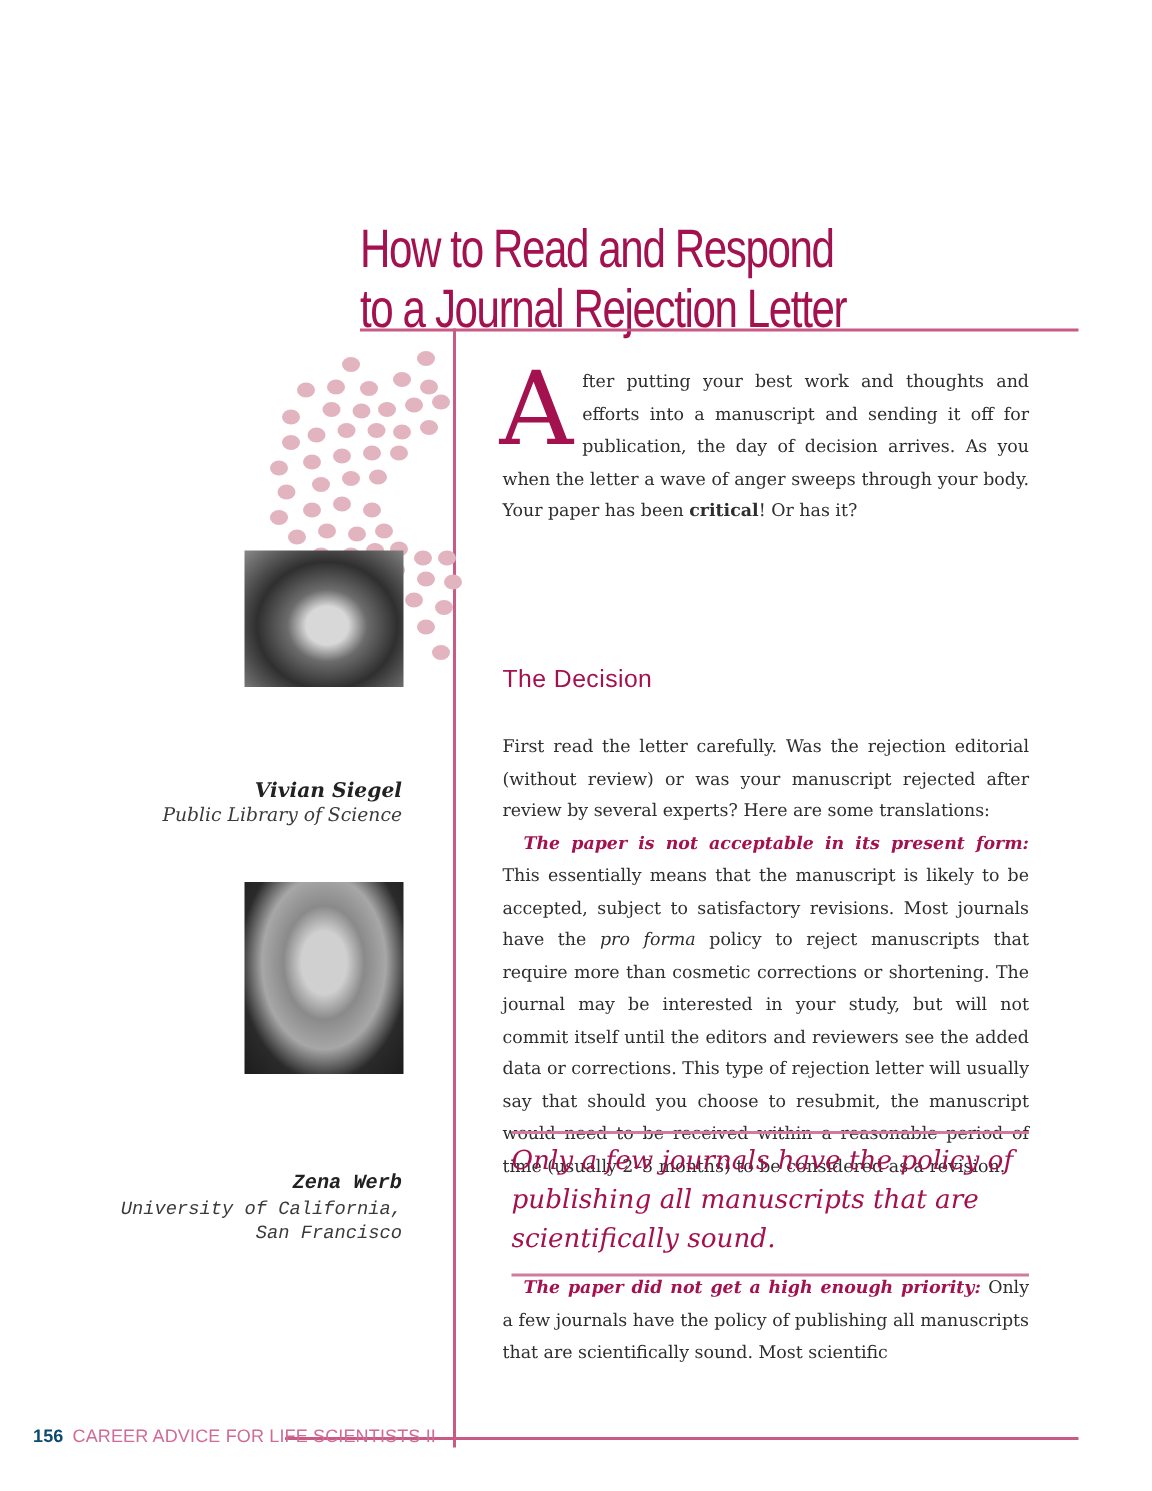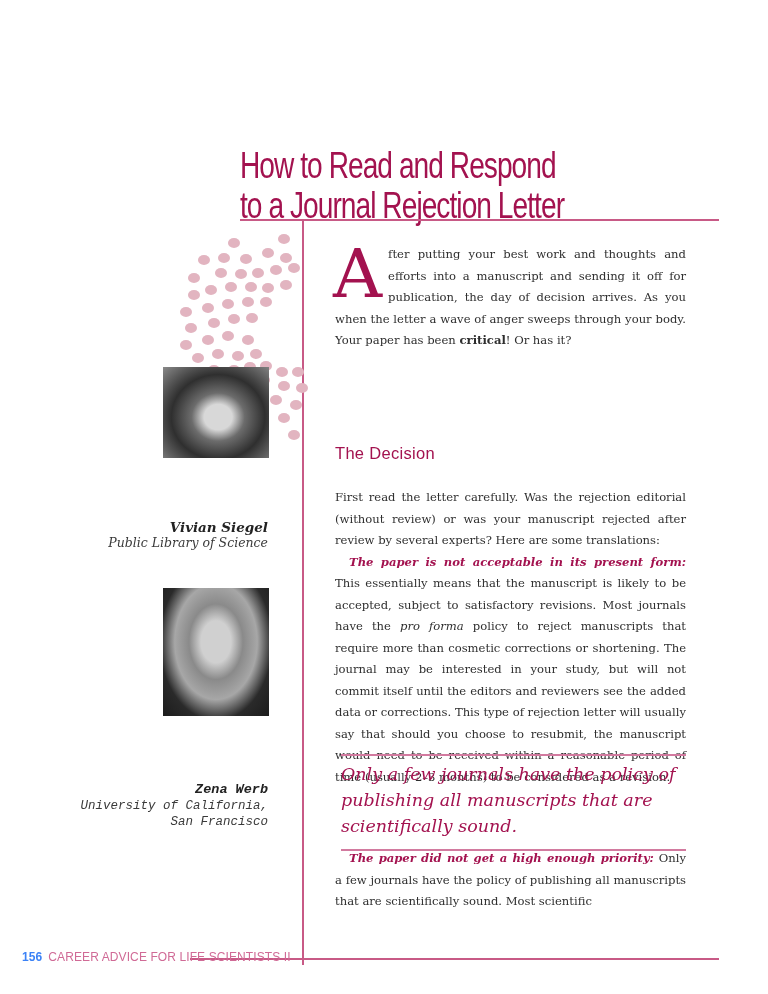--- a/index.html
+++ b/index.html
@@ -25,21 +25,21 @@
   .dropcap { float:left; font-family:"DejaVu Serif", serif; color:#a3124f; font-size:68px; line-height:56px; margin:2px 6px 0 -2px; }
   .section-head { position:absolute; left:335px; top:444px; font-family:Liberation Sans, sans-serif; color:#a3124f; font-size:16.5px; letter-spacing:0.3px; }
   .decision { top:487px; }
   .lead-in { color:#a3124f; font-style:italic; font-weight:bold; }
   .pullquote-rule { position:absolute; left:341px; width:345px; height:2px; background:#d27a9f; }
   .pq-top { top:754px; }
   .pq-bottom { top:849px; }
   .pullquote { position:absolute; left:341px; top:761px; width:345px; font-family:"DejaVu Serif", serif; font-style:italic; color:#a3124f; font-size:17.5px; line-height:26px; }
   .priority { top:848px; }
   .footer { position:absolute; left:22px; top:950px; font-family:"Liberation Sans", sans-serif; font-size:12px; color:#d06a96; letter-spacing:0.1px; white-space:nowrap; }
-  .footer .pgnum { color:#3b82f6; font-weight:bold; margin-right:6px; }
+  .footer .pgnum { color:#0c4a6e; font-weight:bold; margin-right:6px; }
 </style>
 </head>
 <body>
 
 <div class="title">
   <div>How to Read and Respond</div>
   <div>to a Journal Rejection Letter</div>
 </div>
 
 <div class="hrule-top"></div>

